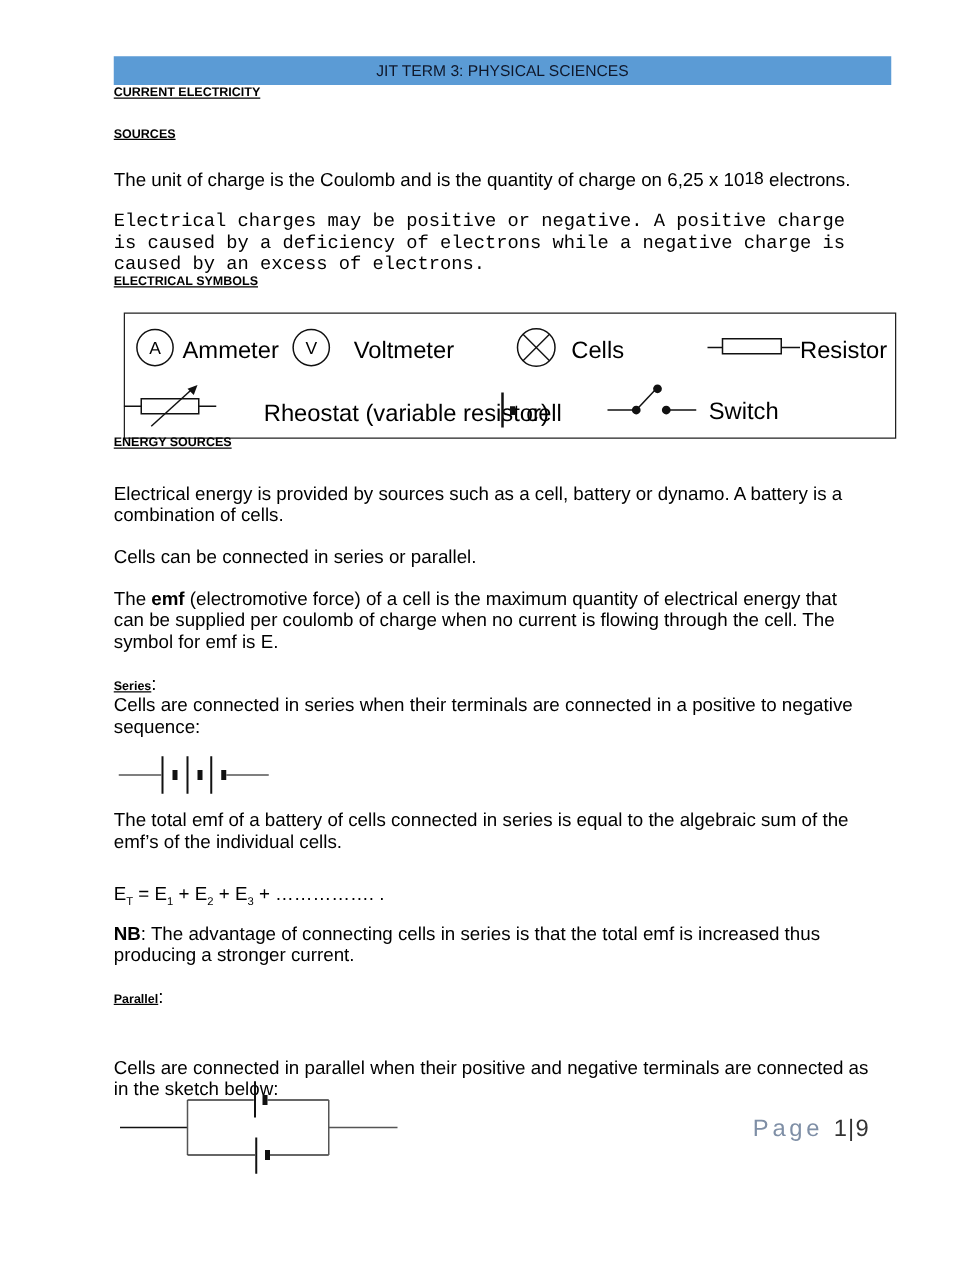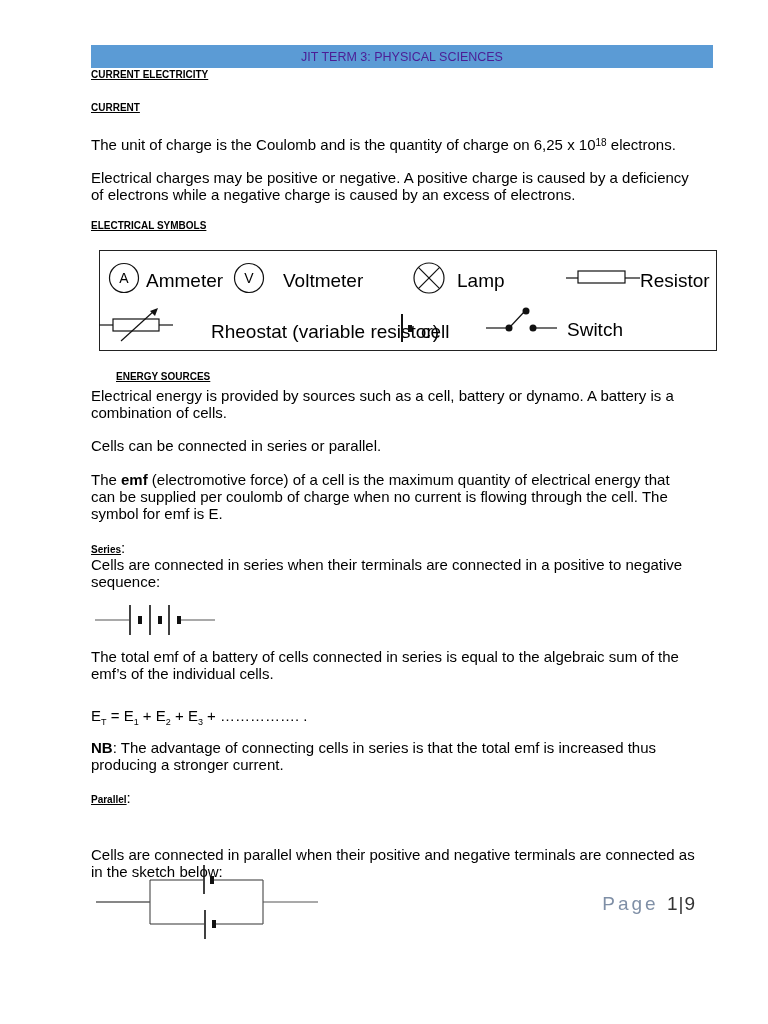--- a/index.html
+++ b/index.html
@@ -1,43 +1,43 @@
 <!DOCTYPE html>
 <html><head>
 <meta charset="utf-8">
 <style>
   html, body { margin:0; padding:0; }
   body { width:768px; height:1024px; background:#ffffff; position:relative; overflow:hidden;
          font-family:"Liberation Sans", sans-serif; color:#000; font-size:15px; }
   .abs { position:absolute; }
   .header-bar { left:91px; top:45px; width:622px; height:23px; background:#5b9bd5;
-                text-align:center; font-size:12.5px; line-height:24px; color:#4c1d95; }
+                text-align:center; font-size:12.5px; line-height:24px; color:#0f172a; }
   .h { font-weight:bold; text-decoration:underline; font-size:10px; }
   .p { left:91px; width:622px; line-height:17px; font-size:15px; }
   .symbols-box { left:99px; top:250px; width:618px; height:101px; border:1.3px solid #222; box-sizing:border-box; }
   .sym-label { font-size:19px; }
-  sup { font-size:10px; vertical-align:top; position:relative; top:-2px; }
+  sup { font-size:14px; vertical-align:top; position:relative; top:-2px; }
   sub { font-size:9px; }
   .footer { right:72px; top:893px; font-size:19px; letter-spacing:3px; color:#7f8fa6; }
   .footer b { color:#333; font-weight:normal; letter-spacing:1px; }
 </style>
 </head>
 <body>
 
 <div class="abs header-bar">
   <span>JIT TERM 3: PHYSICAL SCIENCES</span>
 </div>
 
 <div class="abs h" style="left:91px;top:69px;">CURRENT ELECTRICITY</div>
 
-<div class="abs h" style="left:91px;top:102px;">CURRENT</div>
+<div class="abs h" style="left:91px;top:102px;">SOURCES</div>
 
 <div class="abs p" style="top:136px;"><span>The unit of charge is the Coulomb and is the quantity of charge on 6,25 x 10</span><sup>18</sup><span> electrons.</span></div>
 
-<div class="abs p" style="top:169px;width:600px;">Electrical charges may be positive or negative.  A positive charge is caused by a deficiency of electrons while a negative charge is caused by an excess of electrons.</div>
+<div class="abs p" style="top:169px;width:600px;font-family:Liberation Mono, monospace;">Electrical charges may be positive or negative.  A positive charge is caused by a deficiency of electrons while a negative charge is caused by an excess of electrons.</div>
 
 <div class="abs h" style="left:91px;top:220px;">ELECTRICAL SYMBOLS</div>
 
 <div class="abs symbols-box"></div>
 
 <svg class="abs" style="left:108px;top:262px;" width="32" height="32">
   <circle cx="16" cy="16" r="14.5" fill="none" stroke="#111" stroke-width="1.2"></circle>
 </svg>
 <div class="abs" style="left:108px;top:270px;width:32px;text-align:center;font-size:14px;">A</div>
 <div class="abs sym-label" style="left:146px;top:270px;">Ammeter</div>
@@ -46,21 +46,21 @@
   <circle cx="16" cy="16" r="14.5" fill="none" stroke="#111" stroke-width="1.2"></circle>
 </svg>
 <div class="abs" style="left:233px;top:270px;width:32px;text-align:center;font-size:14px;">V</div>
 <div class="abs sym-label" style="left:283px;top:270px;">Voltmeter</div>
 
 <svg class="abs" style="left:412px;top:261px;" width="34" height="34">
   <circle cx="17" cy="17" r="15" fill="none" stroke="#111" stroke-width="1.2"></circle>
   <line x1="6.4" y1="6.4" x2="27.6" y2="27.6" stroke="#111" stroke-width="1.2"></line>
   <line x1="27.6" y1="6.4" x2="6.4" y2="27.6" stroke="#111" stroke-width="1.2"></line>
 </svg>
-<div class="abs sym-label" style="left:457px;top:270px;">Lamp</div>
+<div class="abs sym-label" style="left:457px;top:270px;">Cells</div>
 
 <svg class="abs" style="left:565px;top:266px;" width="76" height="20">
   <line x1="1" y1="12" x2="13" y2="12" stroke="#111" stroke-width="1.2"></line>
   <rect x="13" y="5" width="47" height="12" fill="none" stroke="#111" stroke-width="1.2"></rect>
   <line x1="60" y1="12" x2="75" y2="12" stroke="#111" stroke-width="1.2"></line>
 </svg>
 <div class="abs sym-label" style="left:640px;top:270px;">Resistor</div>
 
 <svg class="abs" style="left:99px;top:306px;" width="80" height="38">
   <line x1="0" y1="19" x2="14" y2="19" stroke="#111" stroke-width="1.2"></line>
@@ -80,21 +80,21 @@
 <svg class="abs" style="left:485px;top:305px;" width="75" height="32">
   <line x1="1" y1="23" x2="23" y2="23" stroke="#111" stroke-width="1.2"></line>
   <circle cx="24" cy="23" r="3.5" fill="#111"></circle>
   <line x1="24" y1="23" x2="40" y2="6" stroke="#111" stroke-width="1.2"></line>
   <circle cx="41" cy="6" r="3.5" fill="#111"></circle>
   <circle cx="48" cy="23" r="3.5" fill="#111"></circle>
   <line x1="48" y1="23" x2="72" y2="23" stroke="#111" stroke-width="1.2"></line>
 </svg>
 <div class="abs sym-label" style="left:567px;top:319px;">Switch</div>
 
-<div class="abs h" style="left:91px;top:371px;margin-left:25px;">ENERGY SOURCES</div>
+<div class="abs h" style="left:91px;top:349px;">ENERGY SOURCES</div>
 <div class="abs p" style="top:387px;width:615px;">Electrical energy is provided by sources such as a cell, battery or dynamo.  A battery is a combination of cells.</div>
 <div class="abs p" style="top:437px;">Cells can be connected in series or parallel.</div>
 <div class="abs p" style="top:471px;width:605px;"><span>The </span><b>emf</b><span> (electromotive force) of a cell is the maximum quantity of electrical energy that can be supplied per coulomb of charge when no current is flowing through the cell.  The symbol for emf is E.</span></div>
 
 <div class="abs" style="left:91px;top:539px;"><span class="h">Series</span><span>:</span></div>
 <div class="abs p" style="top:556px;width:620px;">Cells are connected in series when their terminals are connected in a positive to negative sequence:</div>
 
 <svg class="abs" style="left:93px;top:603px;" width="125" height="34">
   <line x1="2" y1="17" x2="36" y2="17" stroke="#555" stroke-width="1.2"></line>
   <line x1="37" y1="2" x2="37" y2="32" stroke="#111" stroke-width="1.6"></line>

